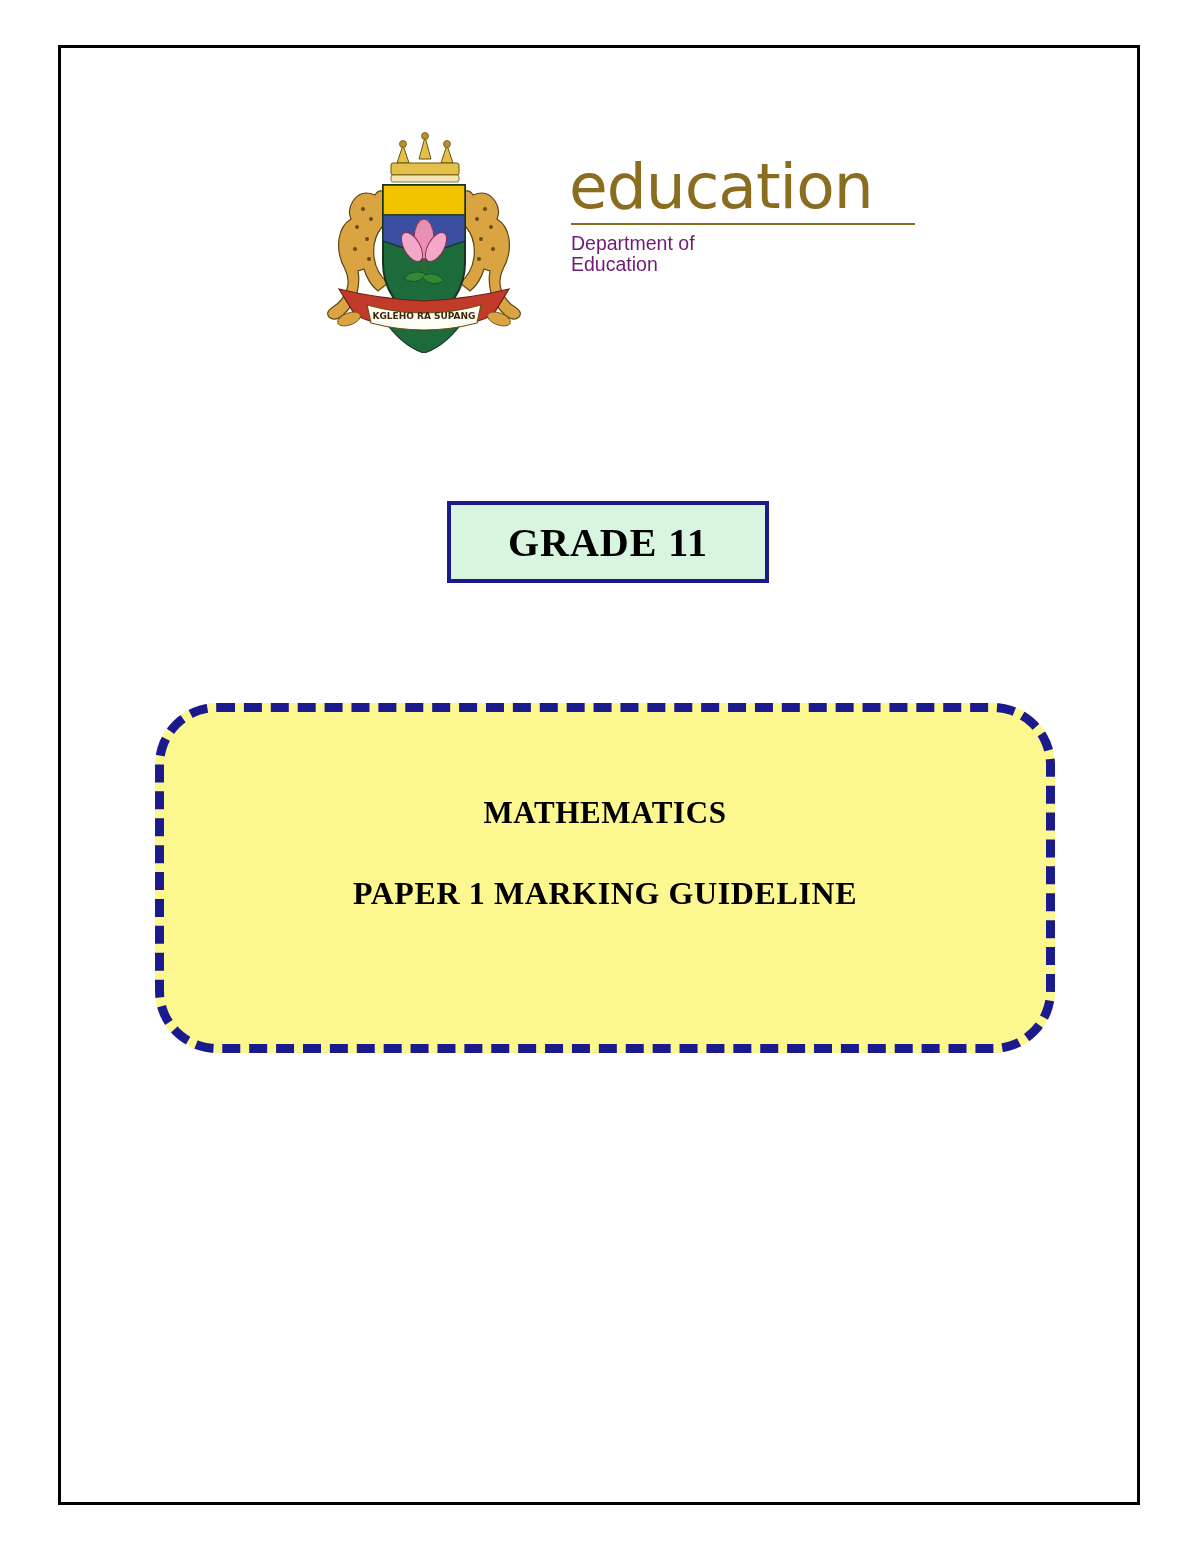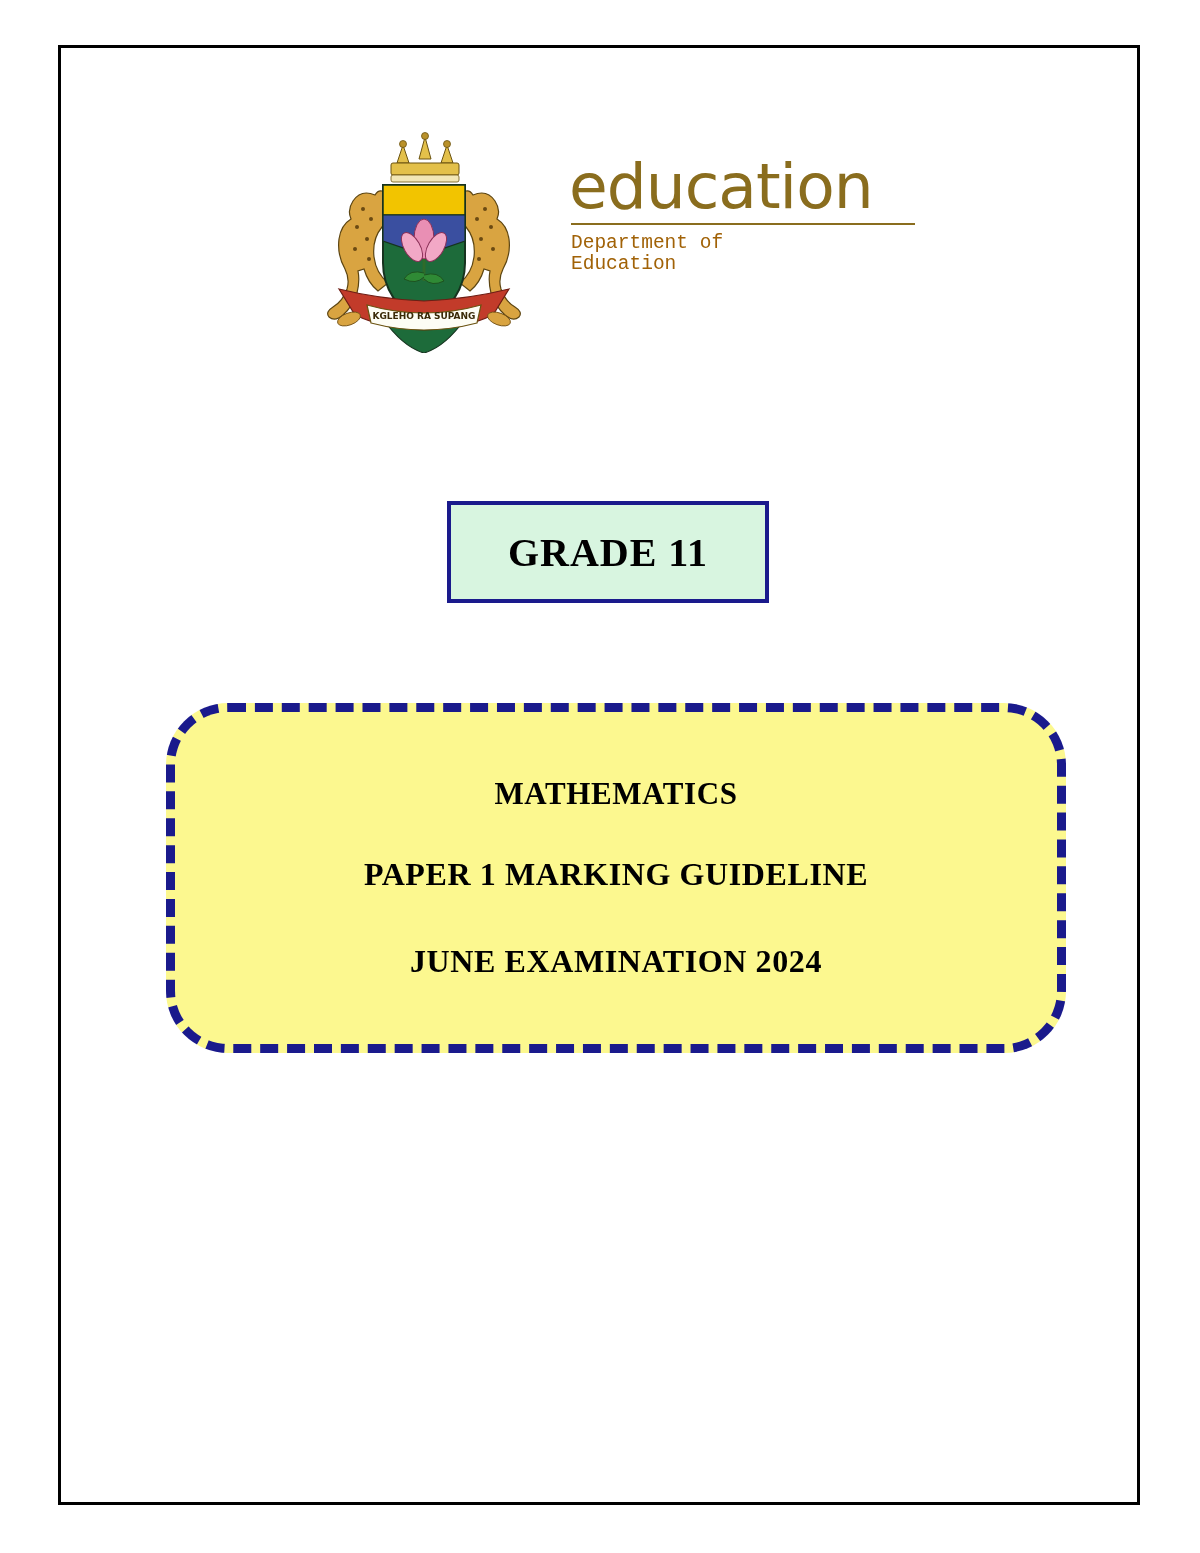--- a/index.html
+++ b/index.html
@@ -58,61 +58,61 @@
     line-height: 1;
     letter-spacing: -1px;
     font-weight: 400;
   }
   .edu-rule {
     border-bottom: 2px solid #8a6d1e;
     margin: 5px 0 8px 2px;
     width: 344px;
   }
   .edu-sub {
-    font-family: Liberation Mono, monospace;
+    font-family: Liberation Sans, sans-serif;
     font-size: 19.5px;
-    color: #a16207;
+    color: #701a75;
     line-height: 1.08;
     margin-left: 2px;
   }
   .edu-prov {
     font-family: "DejaVu Sans", sans-serif;
     font-size: 25px;
     color: #1a1a1a;
     margin-left: 2px;
     margin-top: 5px;
     letter-spacing: 0.2px;
   }
 
   
   .grade-box {
     position: absolute;
     left: 386px;
     top: 453px;
     width: 322px;
-    height: 102px;
+    height: 82px;
     background: #d8f5e0;
     border: 4px solid #1a1a8c;
     display: flex;
     align-items: center;
     justify-content: center;
     box-sizing: border-box;
   }
   .grade-text {
     font-family: "Liberation Serif", serif;
     font-weight: bold;
     font-size: 40px;
     letter-spacing: 1px;
     color: #000000;
   }
 
   
   .title-box {
     position: absolute;
-    left: 105px;
+    left: 94px;
     top: 655px;
     width: 900px;
     height: 350px;
     background: #fcf88f;
     border: 9px dashed #1a1a8c;
     border-radius: 62px;
     box-sizing: border-box;
     display: flex;
     flex-direction: column;
     align-items: center;
@@ -205,16 +205,15 @@
     </div>
   </div>
 
   <div class="grade-box">
     <span class="grade-text">GRADE 11</span>
   </div>
 
   <div class="title-box">
     <div class="title-line l1">MATHEMATICS</div>
     <div class="title-line l2">PAPER 1 MARKING GUIDELINE</div>
-    <div class="title-line l3">JUNE EXAMINATION 2024</div>
   </div>
 
 </div>
 
 </body></html>

